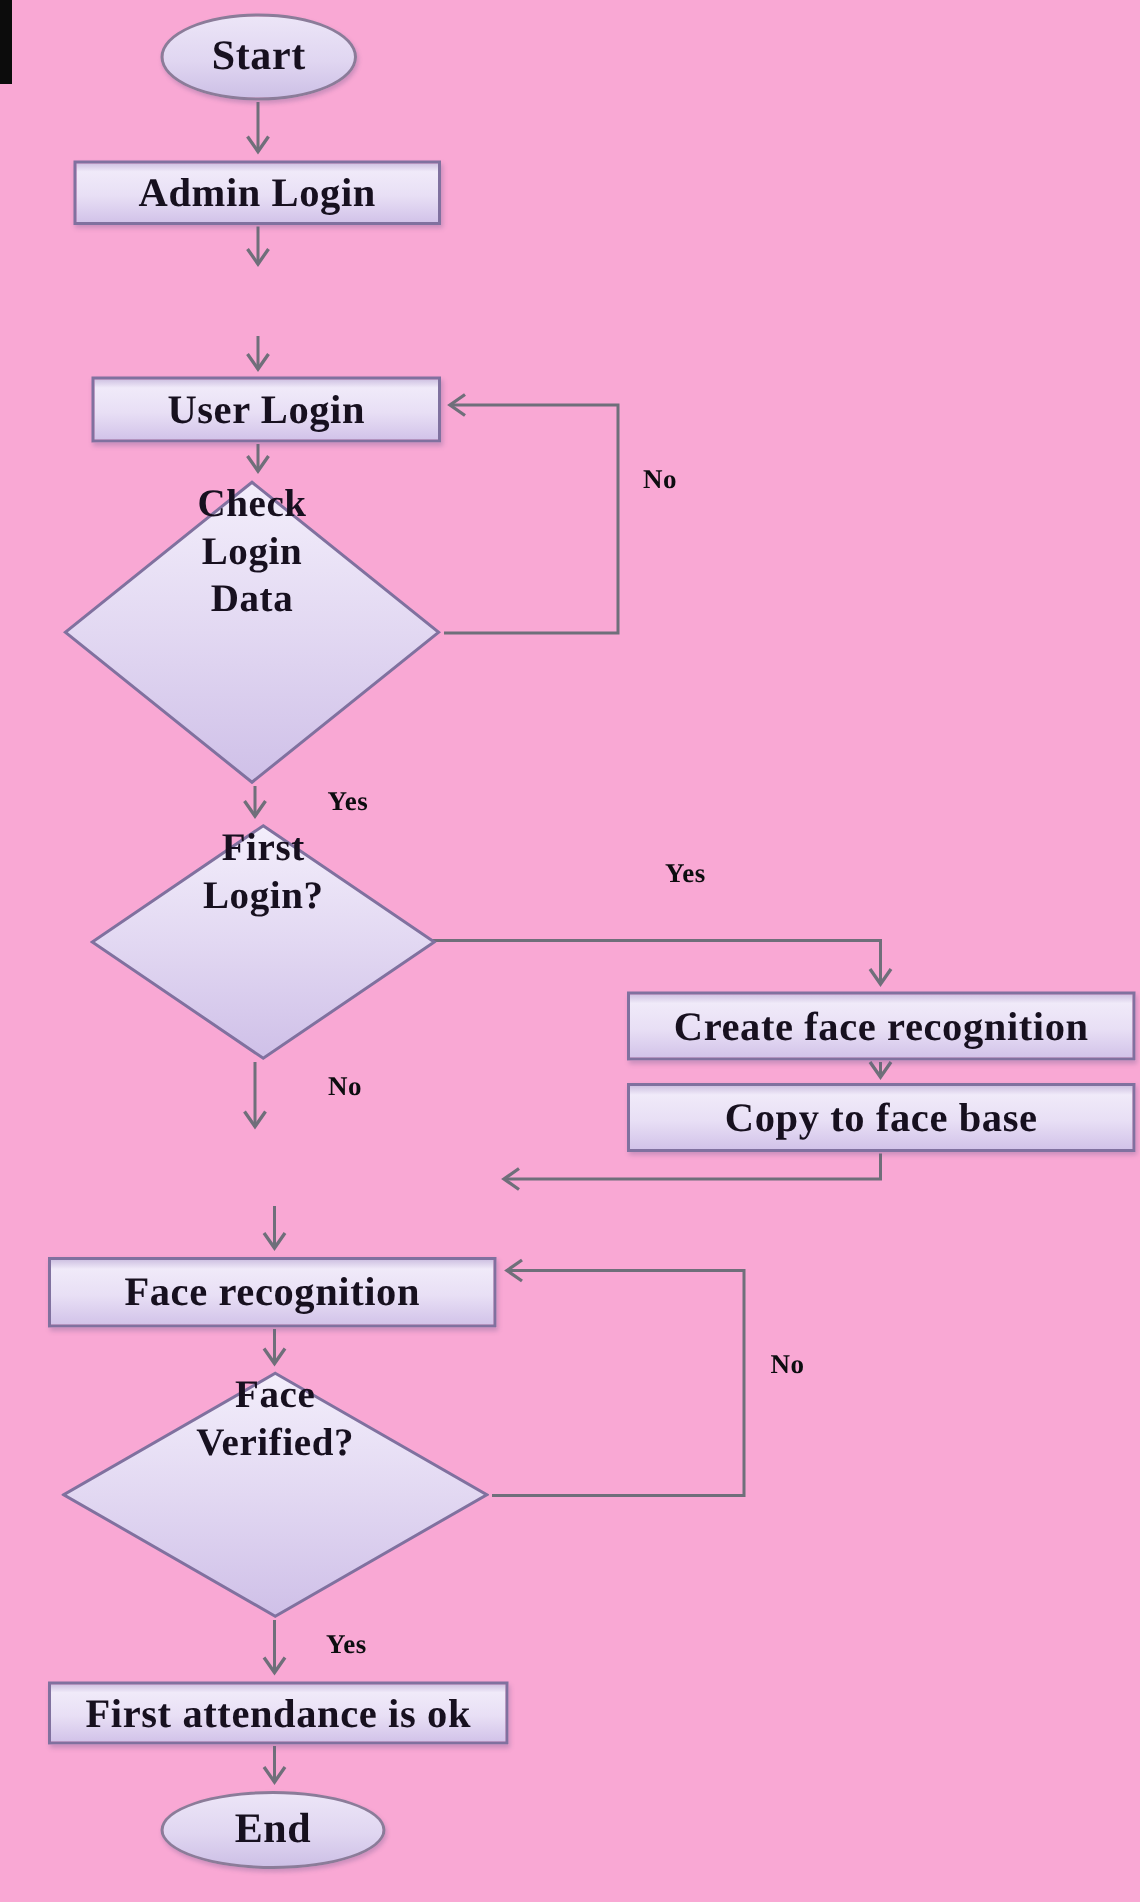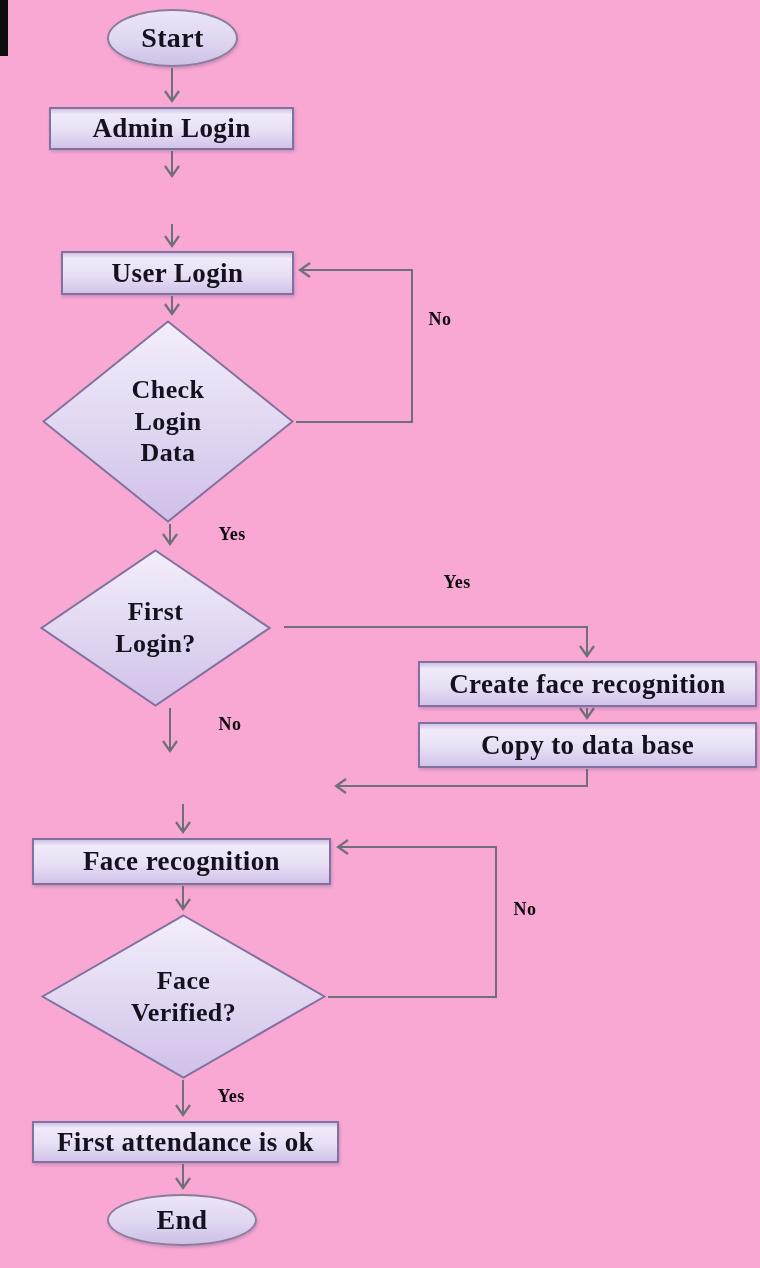--- a/index.html
+++ b/index.html
@@ -21,21 +21,21 @@
   .terminator{
     background:linear-gradient(180deg,#ece5f7 0%,#e0d6f1 55%,#cdc0e6 100%);
     border:2px solid #8b7c99;
     border-radius:50%;
     box-shadow:1px 2px 3px rgba(100,85,135,0.30);
   }
   .decision-wrap{position:absolute;}
   .decision-wrap svg{position:absolute;left:0;top:0;}
   .decision-label{
     position:absolute;left:0;top:0;width:100%;height:100%;
-    display:flex;align-items:center;justify-content:center;text-align:center;
+    display:flex;align-items:flex-start;justify-content:center;text-align:center;
   }
   .node-label{
     font-weight:bold;color:#17101f;letter-spacing:0.4px;white-space:pre-line;
   }
   .process .node-label{font-size:27px;}
   .terminator .node-label{font-size:28px;}
   .decision-label .node-label{font-size:26px;line-height:1.22;}
   .edge-label{
     position:absolute;font-weight:bold;color:#0d0d10;font-size:18px;
     letter-spacing:0.4px;text-align:center;
@@ -95,36 +95,36 @@
     <svg width="252" height="203" viewBox="0 0 252 203">
       <polygon points="126,1.5 250.5,101.5 126,201.5 1.5,101.5" fill="url(#diamondFill)" stroke="#80719f" stroke-width="2"></polygon>
     </svg>
     <div class="decision-label">
       <span class="node-label">Check
 Login
 Data</span>
     </div>
   </div>
 
-  <div class="decision-wrap" style="left:40px;top:549px;width:231px;height:158px;">
+  <div class="decision-wrap" style="left:60px;top:549px;width:231px;height:158px;">
     <svg width="231" height="158" viewBox="0 0 231 158">
       <polygon points="115.5,1.5 229.5,79 115.5,156.5 1.5,79" fill="url(#diamondFill)" stroke="#80719f" stroke-width="2"></polygon>
     </svg>
     <div class="decision-label">
       <span class="node-label">First
 Login?</span>
     </div>
   </div>
 
   <div class="node process" style="left:418px;top:661px;width:339px;height:46px;">
     <span class="node-label">Create face recognition</span>
   </div>
 
   <div class="node process" style="left:418px;top:722px;width:339px;height:46px;">
-    <span class="node-label">Copy to data base</span>
+    <span class="node-label">Copy to face base</span>
   </div>
 
 
   <div class="node process" style="left:32px;top:838px;width:299px;height:47px;">
     <span class="node-label">Face recognition</span>
   </div>
 
   <div class="decision-wrap" style="left:41px;top:914px;width:285px;height:165px;">
     <svg width="285" height="165" viewBox="0 0 285 165">
       <polygon points="142.5,1.5 283.5,82.5 142.5,163.5 1.5,82.5" fill="url(#diamondFill)" stroke="#80719f" stroke-width="2"></polygon>

